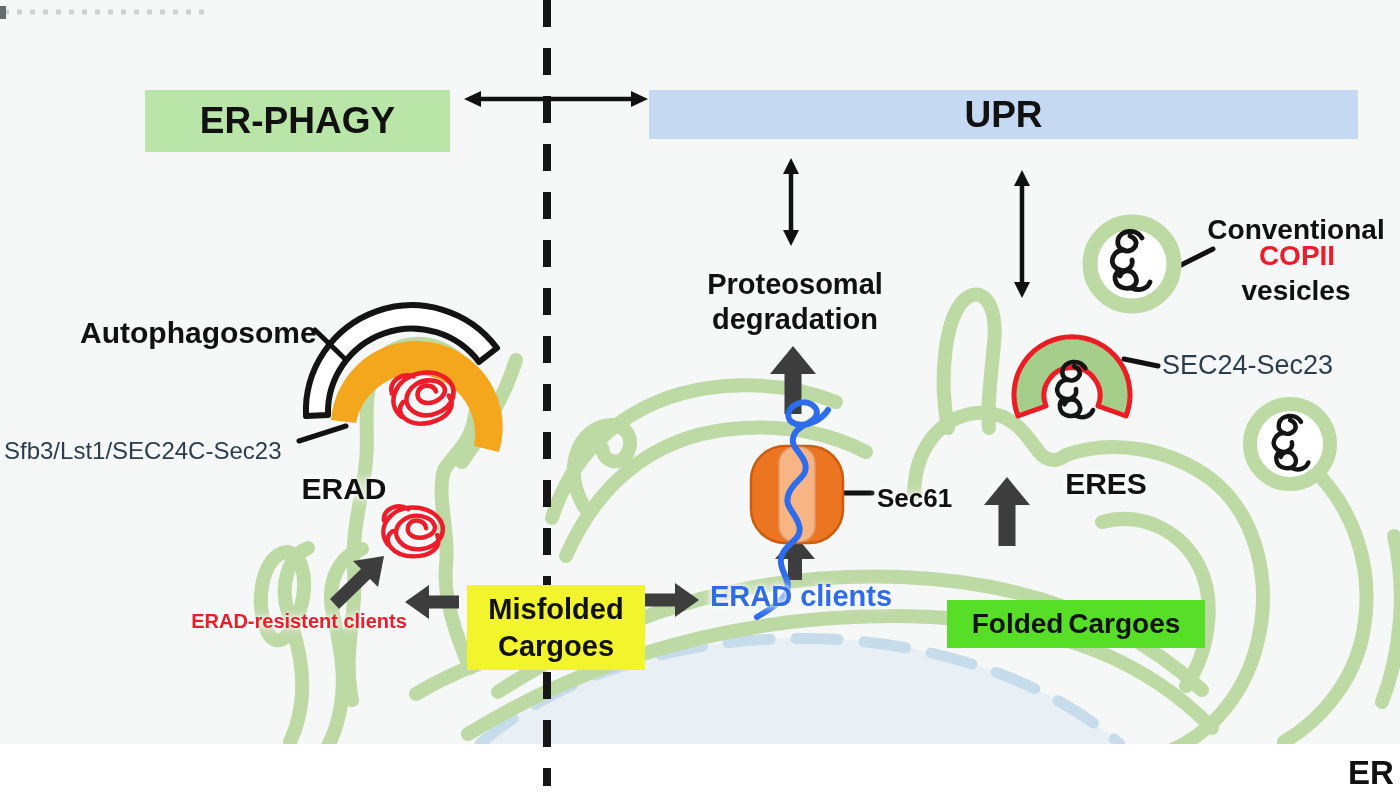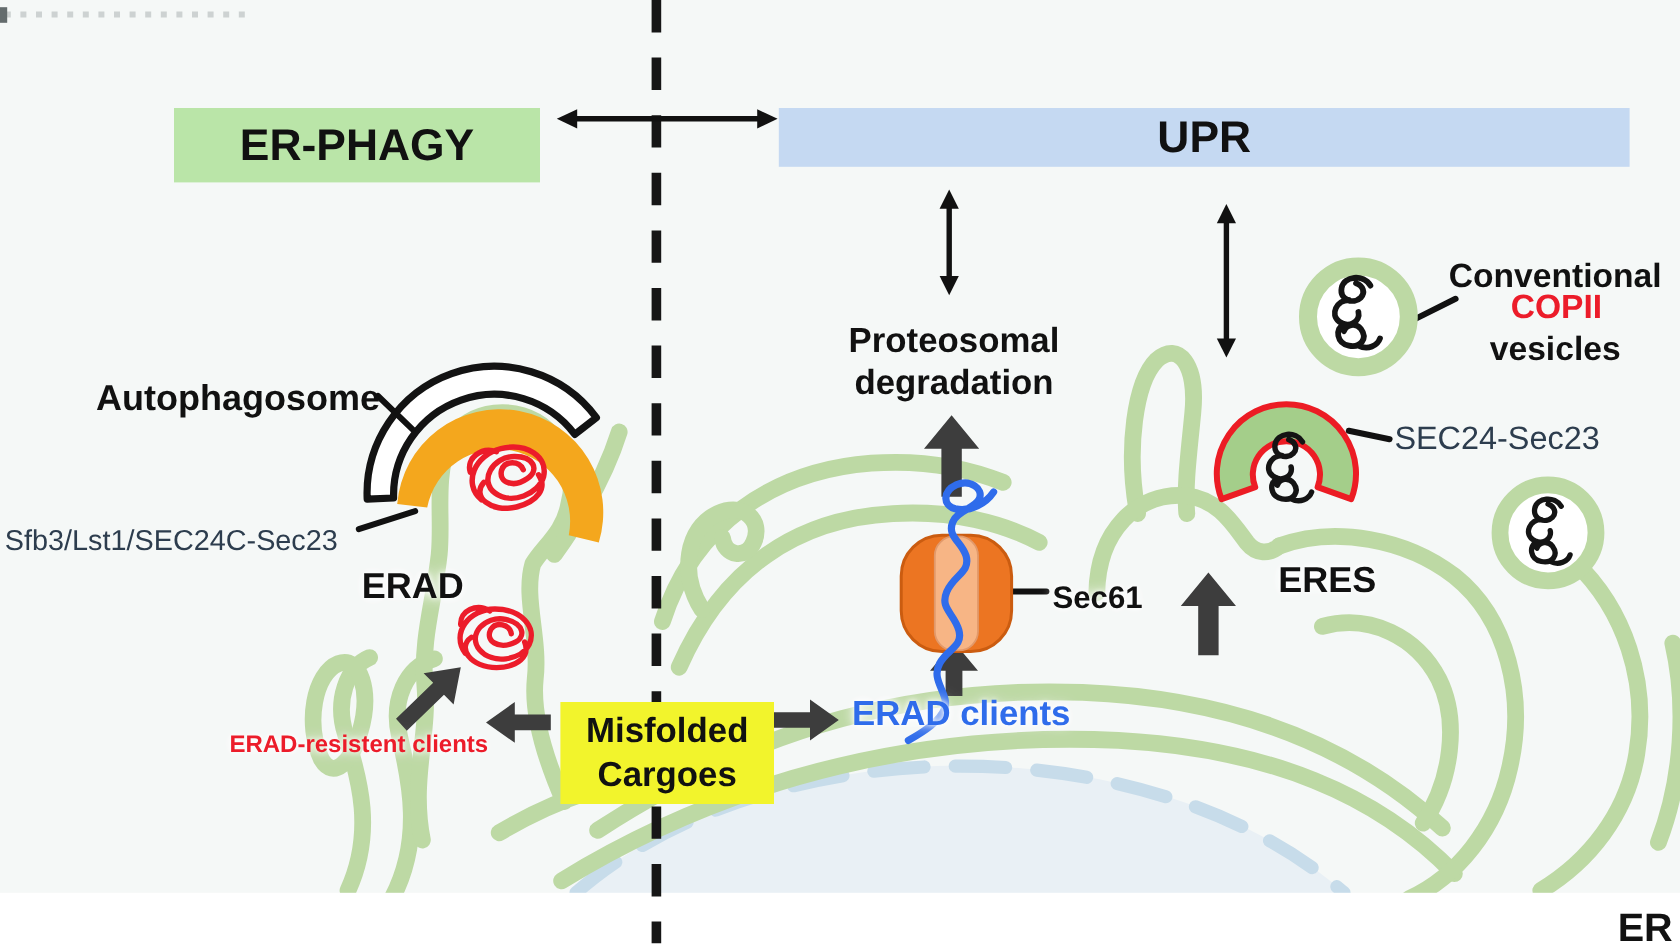--- a/index.html
+++ b/index.html
@@ -148,20 +148,23 @@
   <div class="pathway-box" id="box-erphagy">
     <span>ER-PHAGY</span>
   </div>
   <div class="pathway-box" id="box-upr">
     <span>UPR</span>
   </div>
 
   <div class="pathway-box" id="box-misfolded">
     <span>Misfolded Cargoes</span>
   </div>
+  <div class="pathway-box" id="box-folded">
+    <span>Folded Cargoes</span>
+  </div>
 
   <div class="lbl center" id="lbl-proteosomal">Proteosomal degradation</div>
   <div class="lbl center" id="lbl-conventional">Conventional</div>
   <div class="lbl center" id="lbl-copii">COPII</div>
   <div class="lbl center" id="lbl-vesicles">vesicles</div>
   <div class="lbl" id="lbl-autophagosome">Autophagosome</div>
   <div class="lbl" id="lbl-sfb3">Sfb3/Lst1/SEC24C-Sec23</div>
   <div class="lbl center halo" id="lbl-erphs">ERAD</div>
   <div class="lbl center halo" id="lbl-erad-resistent">ERAD-resistent clients</div>
   <div class="lbl center halo" id="lbl-erad-clients">ERAD clients</div>

